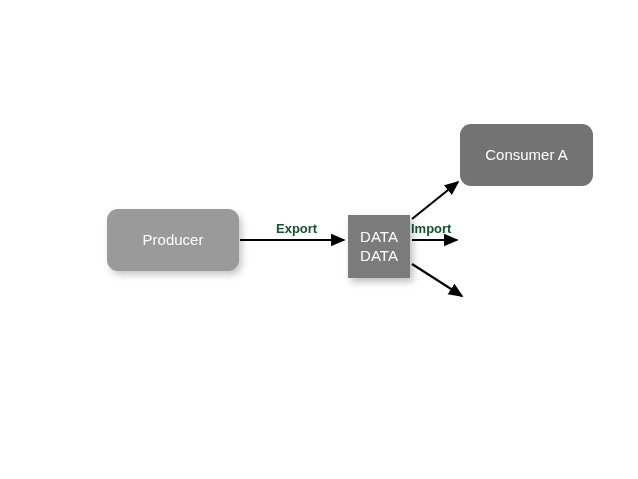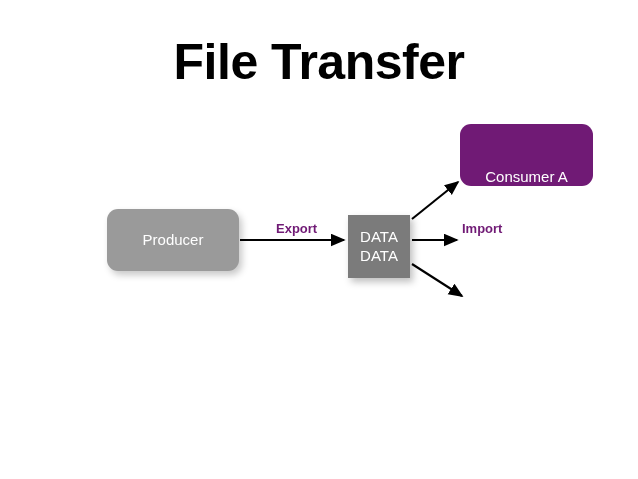--- a/index.html
+++ b/index.html
@@ -78,51 +78,50 @@
     line-height: 1.25;
   }
 
   
   .consumer {
     left: 460px;
     width: 133px;
     height: 62px;
     border-radius: 11px;
   }
-  #node-consumer-a { top: 124px; background: #701a75; align-items: flex-end; }
+  #node-consumer-a { top: 124px; background: #737373; }
   #node-consumer-b { top: 209px; background: #4DD23F; }
   #node-consumer-c { top: 293px; background: #F5B900; }
 
   
   .edge-label {
     position: absolute;
     font-size: 13px;
     font-weight: bold;
-    color: #701a75;
+    color: #14532d;
     white-space: nowrap;
   }
   #label-export { left: 276px; top: 221px; }
-  #label-import { left: 422px; top: 221px; padding-left: 40px; }
+  #label-import { left: 411px; top: 221px; }
 
   
   #arrow-layer {
     position: absolute;
     left: 0;
     top: 0;
     width: 638px;
     height: 479px;
     pointer-events: none;
   }
 </style>
 </head>
 <body>
 
 <div id="canvas">
 
-  <div id="page-title">File Transfer</div>
 
   <svg id="arrow-layer" viewBox="0 0 638 479" xmlns="http://www.w3.org/2000/svg">
     <defs>
       <marker id="arrowhead" markerWidth="7" markerHeight="7" refX="6.2" refY="3" orient="auto" markerUnits="strokeWidth">
         <path d="M0,0 L7,3 L0,6 z" fill="#000000"></path>
       </marker>
     </defs>
 
     <line x1="240" y1="240" x2="344" y2="240" stroke="#000000" stroke-width="2.1" marker-end="url(#arrowhead)"></line>
 

